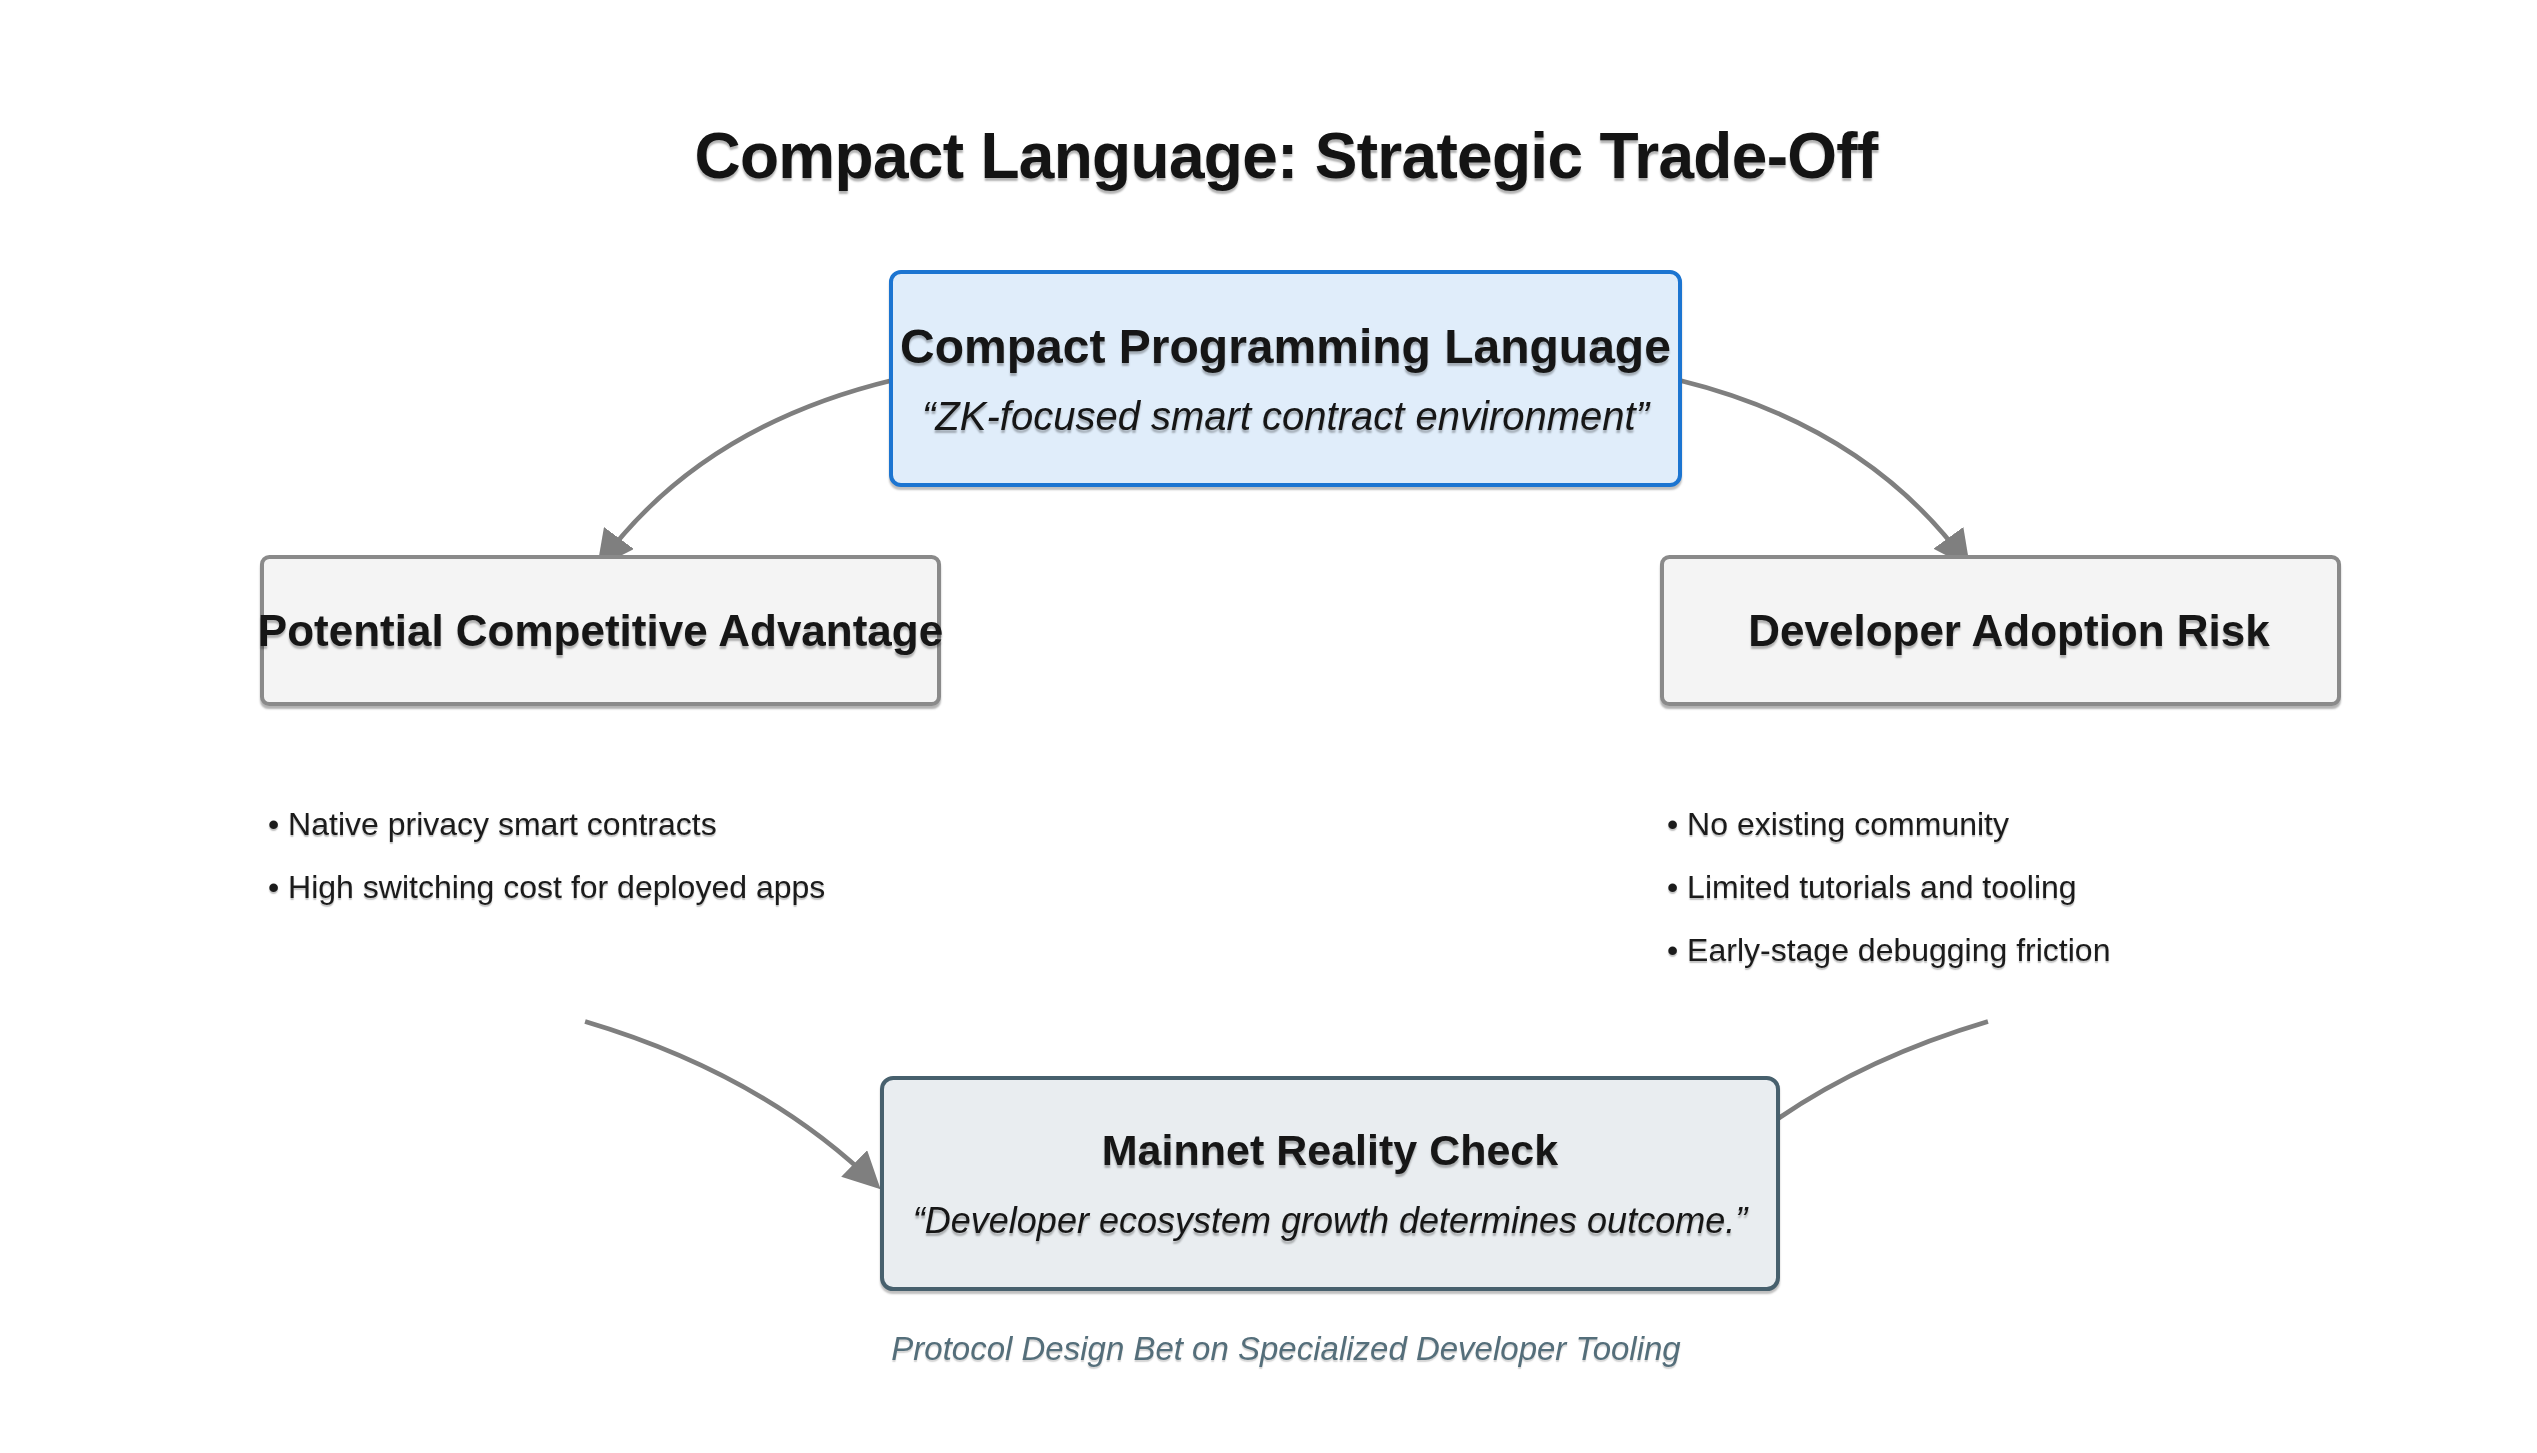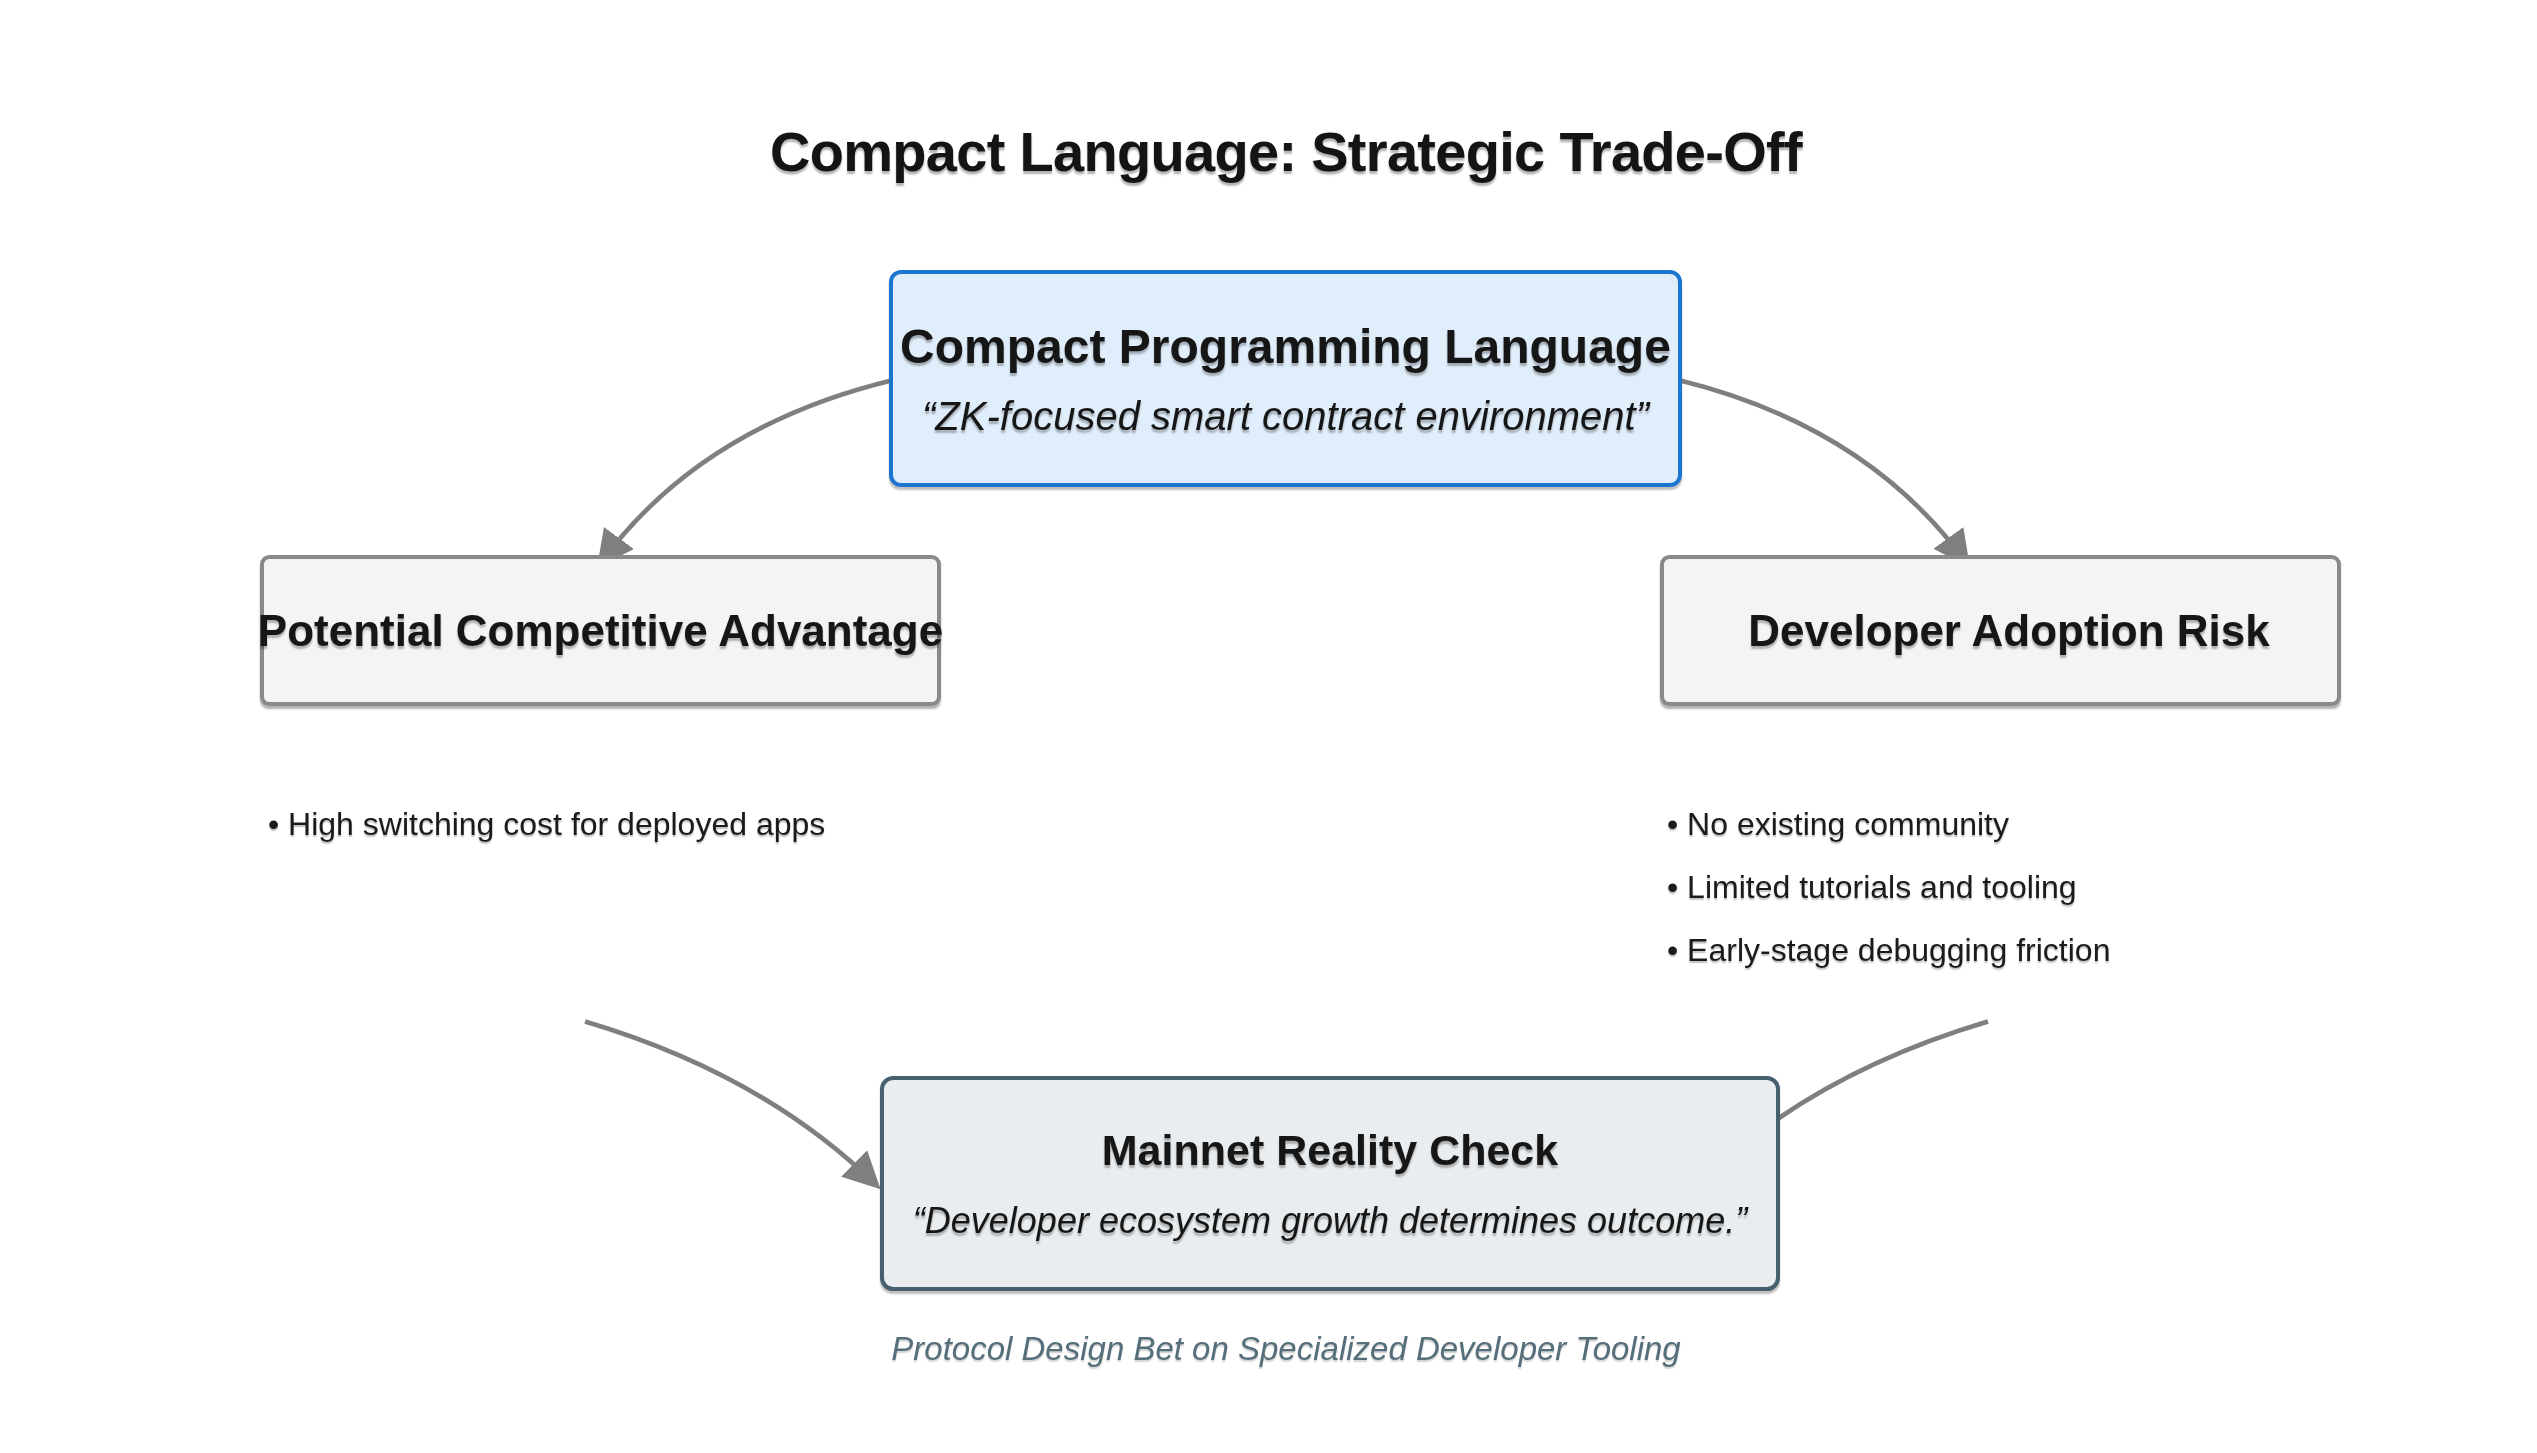--- a/index.html
+++ b/index.html
@@ -11,21 +11,21 @@
     --outcome-fill:#e9edf0;
     --arrow:#7f7f7f;
     --footer-text:#546e7a;
   }
   html,body{margin:0;padding:0;background:#ffffff;}
   body{font-family:"Liberation Sans", sans-serif;color:#161616;}
   .stage{position:relative;width:2538px;height:1454px;background:#ffffff;overflow:hidden;}
 
   .page-title{
     position:absolute;left:1286px;top:119px;transform:translateX(-50%);
-    font-size:56px;font-weight:700;letter-spacing:-0.7px;white-space:nowrap;
+    font-size:64px;font-weight:700;letter-spacing:-0.7px;white-space:nowrap;
     color:#141414;text-shadow:0 2.6px 2px rgba(0,0,0,0.30);
   }
 
   .node{
     position:absolute;display:flex;flex-direction:column;
     align-items:center;justify-content:center;
     box-sizing:border-box;
   }
   .node-root{
     left:889px;top:270px;width:793px;height:217px;gap:20px;
@@ -111,20 +111,21 @@
 
   <div class="node node-side node-advantage">
     <div class="node-title">Potential Competitive Advantage</div>
   </div>
 
   <div class="node node-side node-risk">
     <div class="node-title">Developer Adoption Risk</div>
   </div>
 
   <ul class="bullets bullets-left">
+    <li>Native privacy smart contracts</li>
     <li>High switching cost for deployed apps</li>
   </ul>
 
   <ul class="bullets bullets-right">
     <li>No existing community</li>
     <li>Limited tutorials and tooling</li>
     <li>Early-stage debugging friction</li>
   </ul>
 
   <div class="node node-outcome">

